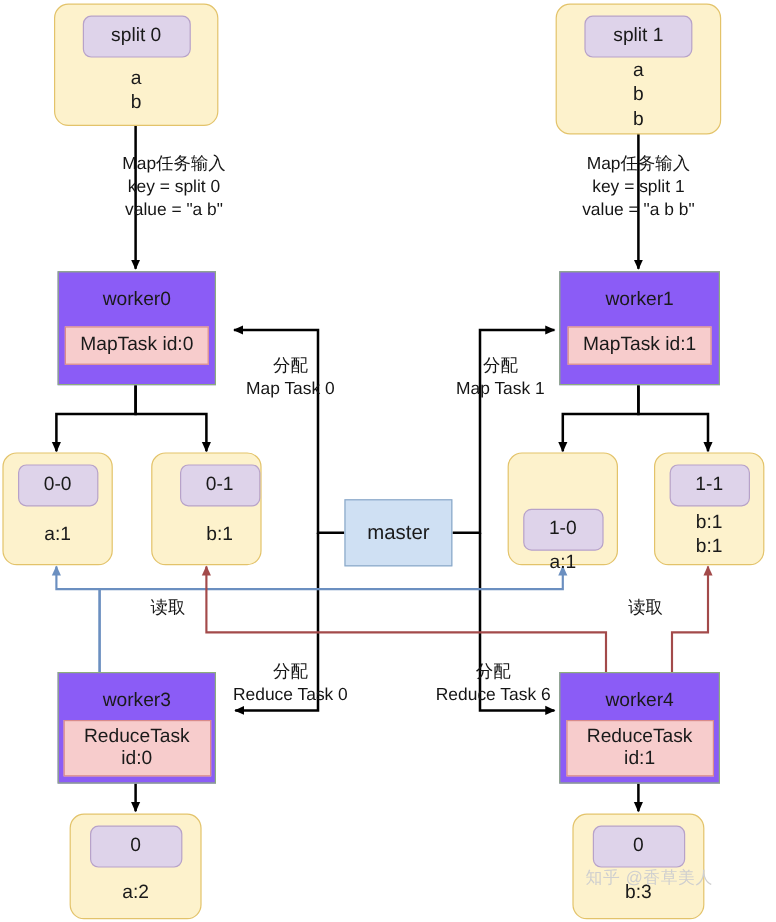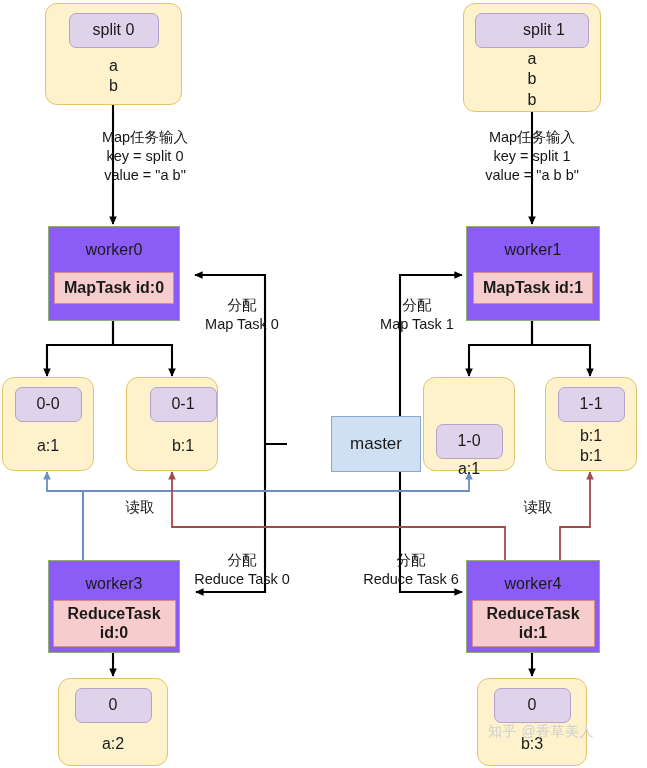--- a/index.html
+++ b/index.html
@@ -84,32 +84,30 @@
     border: 1.4px solid #d98b8b;
     font-size: 16px;
     line-height: 1.18;
     text-align: center;
     color: #1a1a1a;
     box-sizing: border-box;
     display: flex;
     align-items: center;
     justify-content: center;
     flex-direction: column;
-    font-weight: bold;
   }
   
   .card-blue {
     background: #cfe0f3;
     border: 1.4px solid #8ba9c9;
     display: flex;
     align-items: center;
     justify-content: center;
     font-size: 17px;
     color: #1a1a1a;
-    margin-left: 44px;
   }
   .edge-label {
     position: absolute;
     font-size: 14.5px;
     line-height: 1.32;
     text-align: center;
     color: #151515;
     white-space: nowrap;
   }
   .watermark {
@@ -178,21 +176,21 @@
 
   <div class="node card-yellow" style="left:45px; top:3px; width:137px; height:102px;">
     <div class="pill" style="width:88px;">split 0</div>
     <div class="card-body">
       <div>a</div>
       <div>b</div>
     </div>
   </div>
 
   <div class="node card-yellow" style="left:463px; top:3px; width:138px; height:109px;">
-    <div class="pill" style="width:88px;padding-left:24px;">split 1</div>
+    <div class="pill" style="width:88px;">split 1</div>
     <div class="card-body">
       <div>a</div>
       <div>b</div>
       <div>b</div>
     </div>
   </div>
 
   <div class="edge-label" style="left:55px; top:128px; width:180px; text-align:center;">
     <div>Map任务输入</div>
     <div>key = split 0</div>

